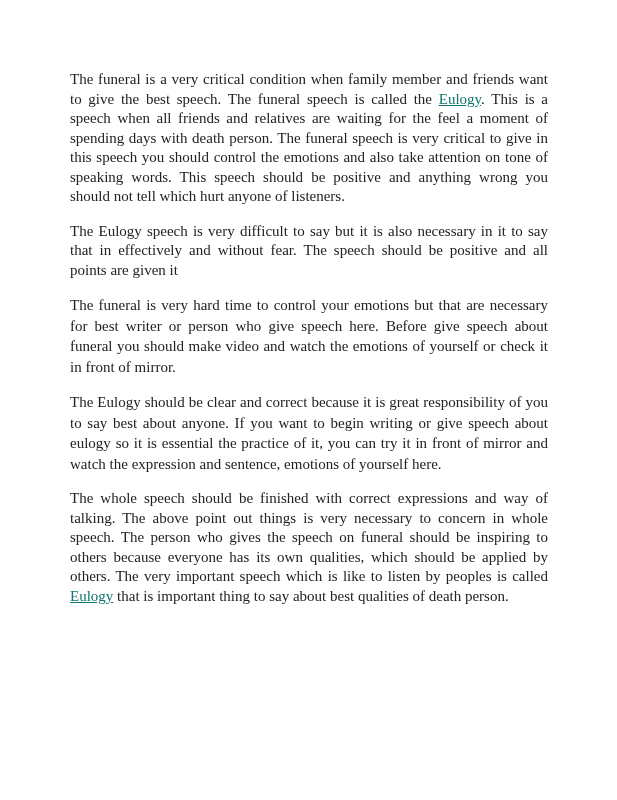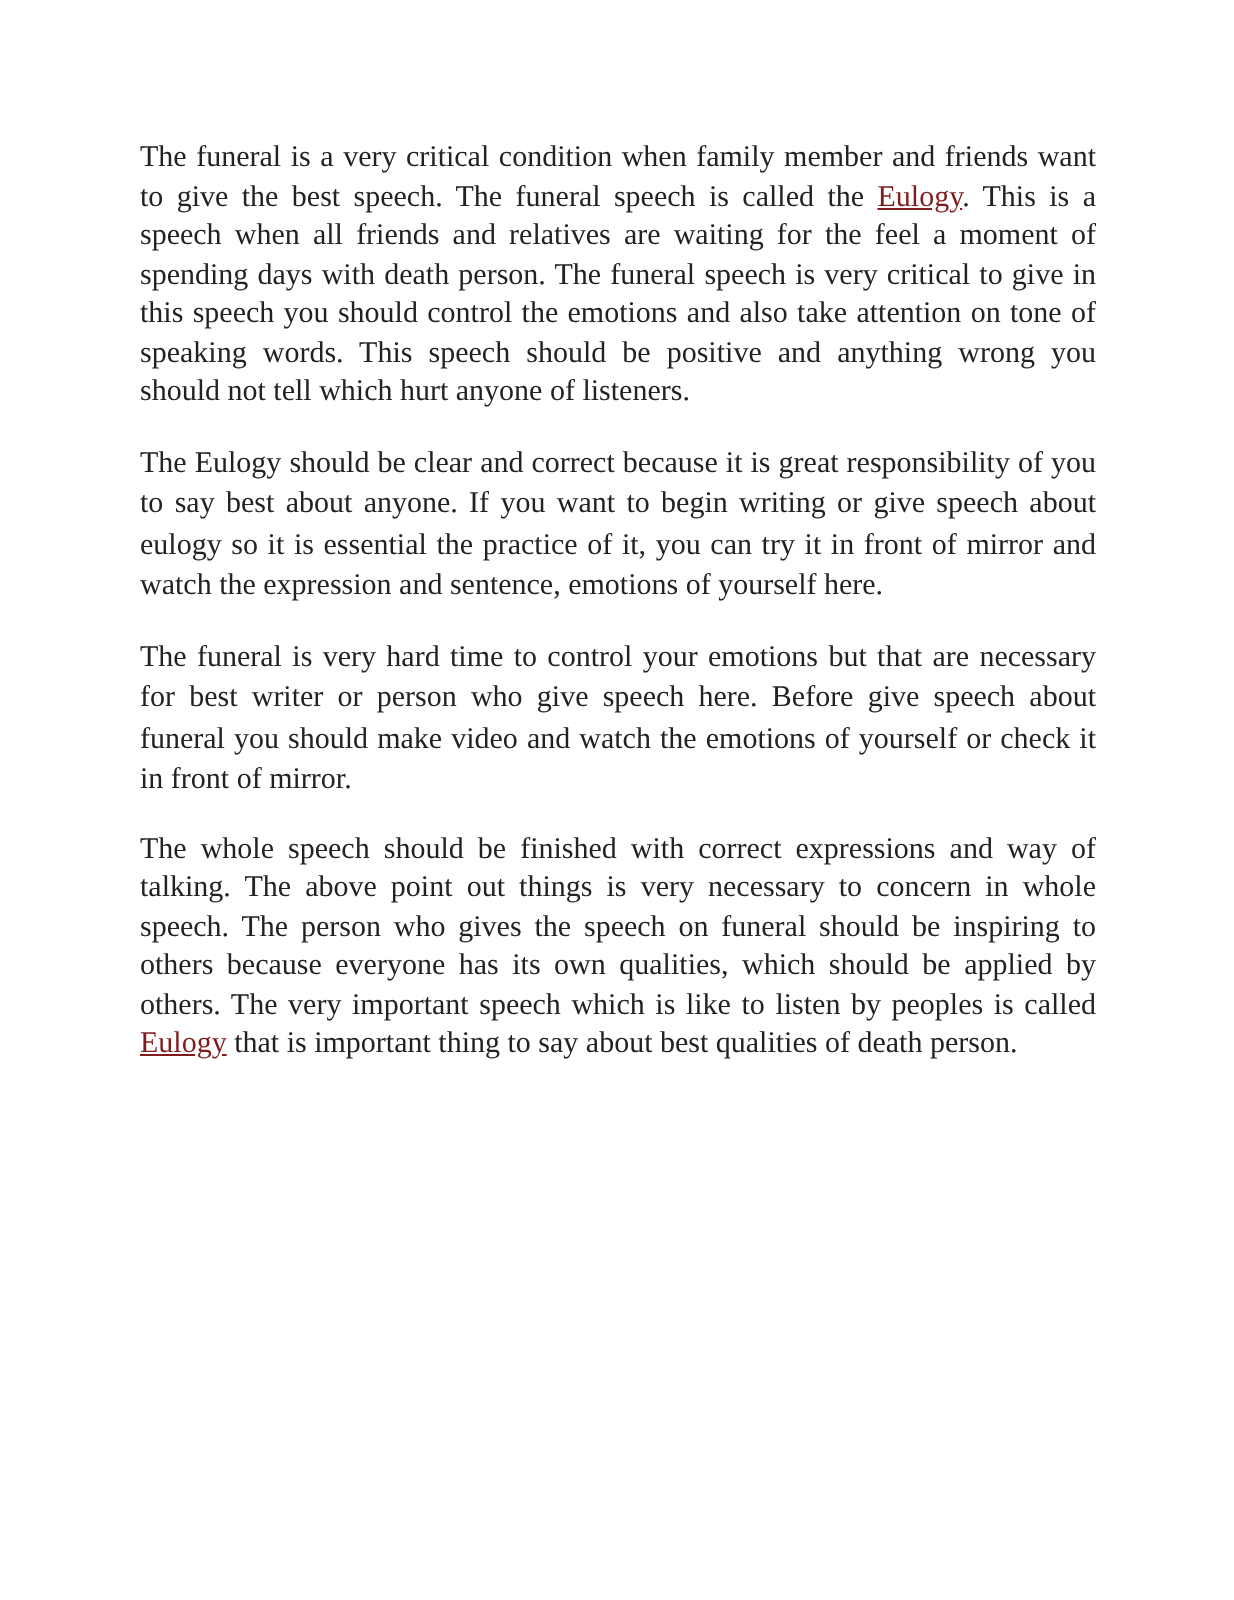--- a/index.html
+++ b/index.html
@@ -34,35 +34,36 @@
     margin: 0 0 15px 0;
     font-size: 15px;
     line-height: 19.5px;
     text-align: justify;
     color: #222224;
   }
   p.doc-paragraph.loose {
     line-height: 20.5px;
   }
   a.doc-link {
-    color: #7f1d1d;
+    color: #0f766e;
     text-decoration: underline;
     cursor: pointer;
   }
 </style>
 </head>
 <body>
 
 <div class="page">
   <div class="content">
 
 
     <p class="doc-paragraph"><span>The funeral is a very critical condition when family member and friends want to give the best speech. The funeral speech is called the </span><a class="doc-link">Eulogy</a><span>. This is a speech when all friends and relatives are waiting for the feel a moment of spending days with death person. The funeral speech is very critical to give in this speech you should control the emotions and also take attention on tone of speaking words. This speech should be positive and anything wrong you should not tell which hurt anyone of listeners.</span></p>
 
+    <p class="doc-paragraph"><span>The Eulogy speech is very difficult to say but it is also necessary in it to say that in effectively and without fear. The speech should be positive and all points are given it</span></p>
+
+    <p class="doc-paragraph loose"><span>The funeral is very hard time to control your emotions but that are necessary for best writer or person who give speech here.  Before give speech about funeral you should make video and watch the emotions of yourself or check it in front of mirror.</span></p>
 
     <p class="doc-paragraph loose"><span>The Eulogy should be clear and correct because it is great responsibility of you to say best about anyone. If you want to begin writing or give speech about eulogy so it is essential the practice of it, you can try it in front of mirror and watch the expression and sentence, emotions of yourself here.</span></p>
-
-    <p class="doc-paragraph loose"><span>The funeral is very hard time to control your emotions but that are necessary for best writer or person who give speech here.  Before give speech about funeral you should make video and watch the emotions of yourself or check it in front of mirror.</span></p>
 
     <p class="doc-paragraph"><span>The whole speech should be finished with correct expressions and way of talking. The above point out things is very necessary to concern in whole speech. The person who gives the speech on funeral should be inspiring to others because everyone has its own qualities, which should be applied by others. The very important speech which is like to listen by peoples is called </span><a class="doc-link">Eulogy</a><span> that is important thing to say about best qualities of death person.</span></p>
 
   </div>
 </div>
 
 </body></html>

